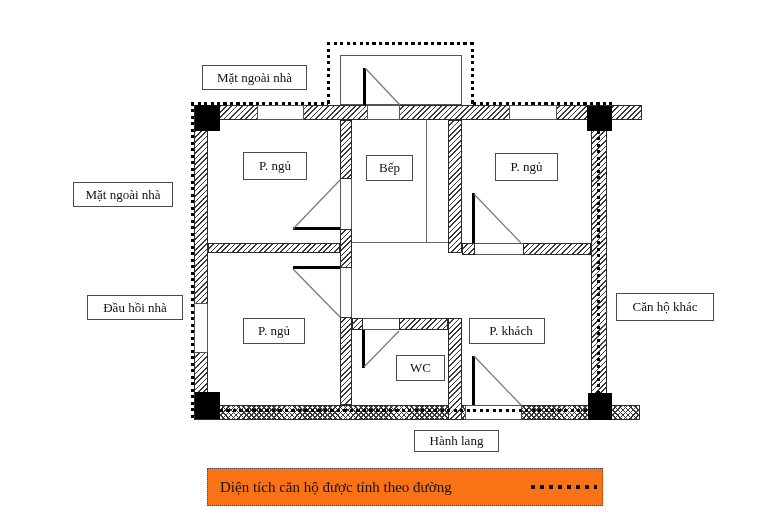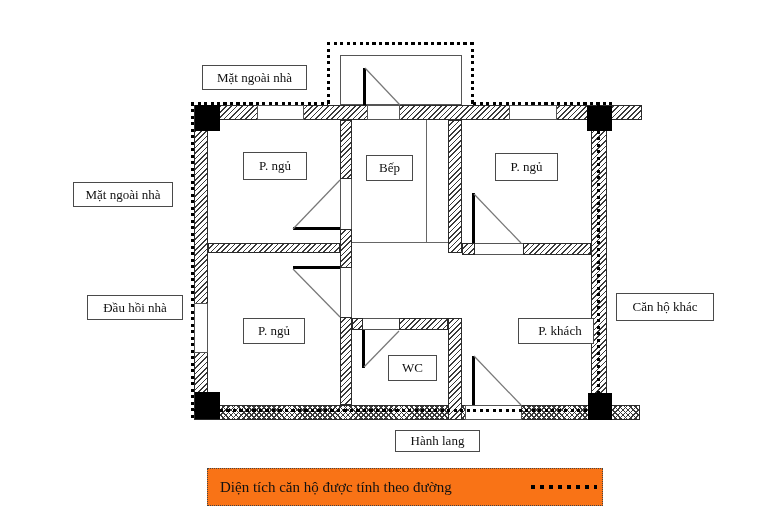--- a/index.html
+++ b/index.html
@@ -92,27 +92,27 @@
     <line x1="293" y1="269" x2="340" y2="317" stroke="#777" stroke-width="1.2"></line>
     <line x1="474" y1="194" x2="521" y2="243" stroke="#777" stroke-width="1.2"></line>
     <line x1="364" y1="367" x2="399" y2="331" stroke="#777" stroke-width="1.2"></line>
     <line x1="474" y1="356" x2="521" y2="405" stroke="#777" stroke-width="1.2"></line>
   </svg>
 
   <div class="abs lbl" style="left:202px;top:65px;width:105px;height:25px;">Mặt ngoài nhà</div>
   <div class="abs lbl" style="left:73px;top:182px;width:100px;height:25px;">Mặt ngoài nhà</div>
   <div class="abs lbl" style="left:616px;top:293px;width:98px;height:28px;">Căn hộ khác</div>
   <div class="abs lbl" style="left:87px;top:295px;width:96px;height:25px;">Đầu hồi nhà</div>
-  <div class="abs lbl" style="left:395px;top:430px;width:85px;height:22px;">Hành lang</div>
+  <div class="abs lbl" style="left:414px;top:430px;width:85px;height:22px;">Hành lang</div>
 
   <div class="abs lbl" style="left:243px;top:152px;width:64px;height:28px;">P. ngủ</div>
   <div class="abs lbl" style="left:495px;top:153px;width:63px;height:28px;">P. ngủ</div>
   <div class="abs lbl" style="left:243px;top:318px;width:62px;height:26px;">P. ngủ</div>
   <div class="abs lbl" style="left:366px;top:155px;width:47px;height:26px;">Bếp</div>
-  <div class="abs lbl" style="left:518px;top:318px;width:76px;height:26px;padding-left:8px;">P. khách</div>
-  <div class="abs lbl" style="left:388px;top:355px;width:49px;height:26px;">WC</div>
+  <div class="abs lbl" style="left:469px;top:318px;width:76px;height:26px;padding-left:8px;">P. khách</div>
+  <div class="abs lbl" style="left:396px;top:355px;width:49px;height:26px;">WC</div>
 
   <div class="abs legend" style="left:207px;top:468px;width:396px;height:38px;">
     <span class="txt">Diện tích căn hộ được tính theo đường</span>
     <span class="sample"></span>
   </div>
 
 </div>
 
 </body></html>

